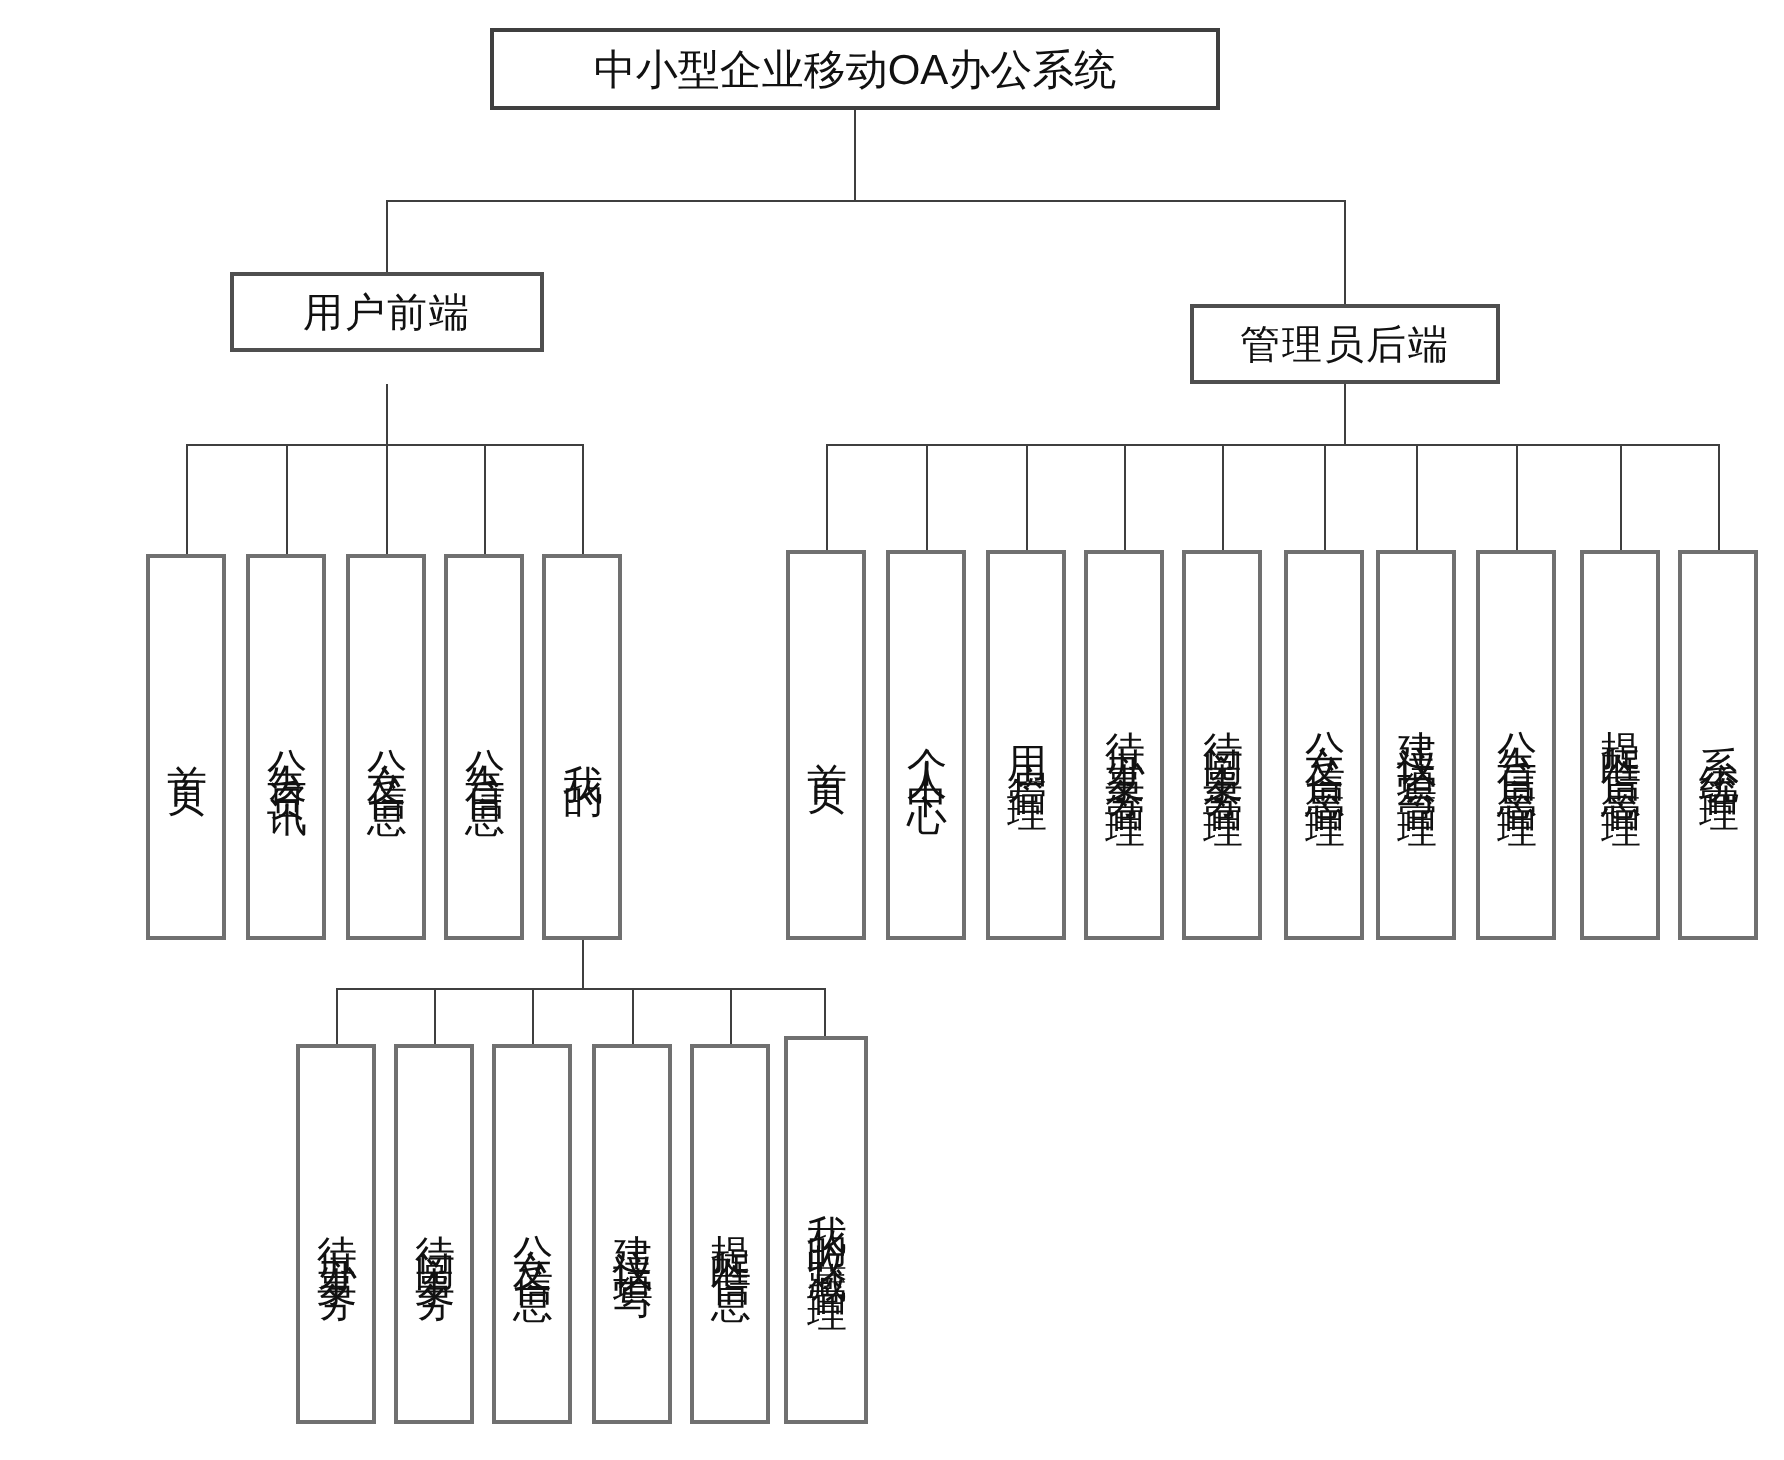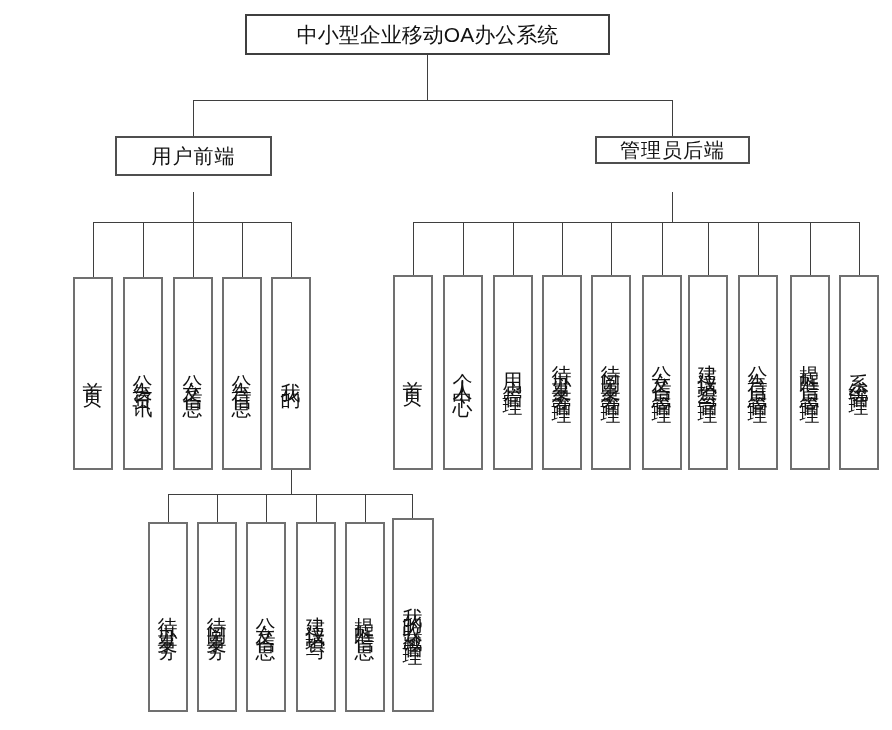--- a/index.html
+++ b/index.html
@@ -68,21 +68,21 @@
   </div>
 
   <div class="line" style="left:427px; top:55px; width:1px; height:45px;"></div>
   <div class="line" style="left:193px; top:100px; width:480px; height:1px;"></div>
   <div class="line" style="left:193px; top:100px; width:1px; height:52px;"></div>
   <div class="line" style="left:672px; top:100px; width:1px; height:52px;"></div>
 
   <div class="box hbox" style="left:115px; top:136px; width:157px; height:40px;">
     <span>用户前端</span>
   </div>
-  <div class="box hbox" style="left:595px; top:136px; width:155px; height:28px;text-align:center;">
+  <div class="box hbox" style="left:595px; top:152px; width:155px; height:40px;text-align:center;">
     <span>管理员后端</span>
   </div>
 
   <div class="line" style="left:193px; top:192px; width:1px; height:30px;"></div>
   <div class="line" style="left:93px; top:222px; width:199px; height:1px;"></div>
   <div class="line" style="left:93px;  top:222px; width:1px; height:55px;"></div>
   <div class="line" style="left:143px; top:222px; width:1px; height:55px;"></div>
   <div class="line" style="left:193px; top:222px; width:1px; height:55px;"></div>
   <div class="line" style="left:242px; top:222px; width:1px; height:55px;"></div>
   <div class="line" style="left:291px; top:222px; width:1px; height:55px;"></div>

